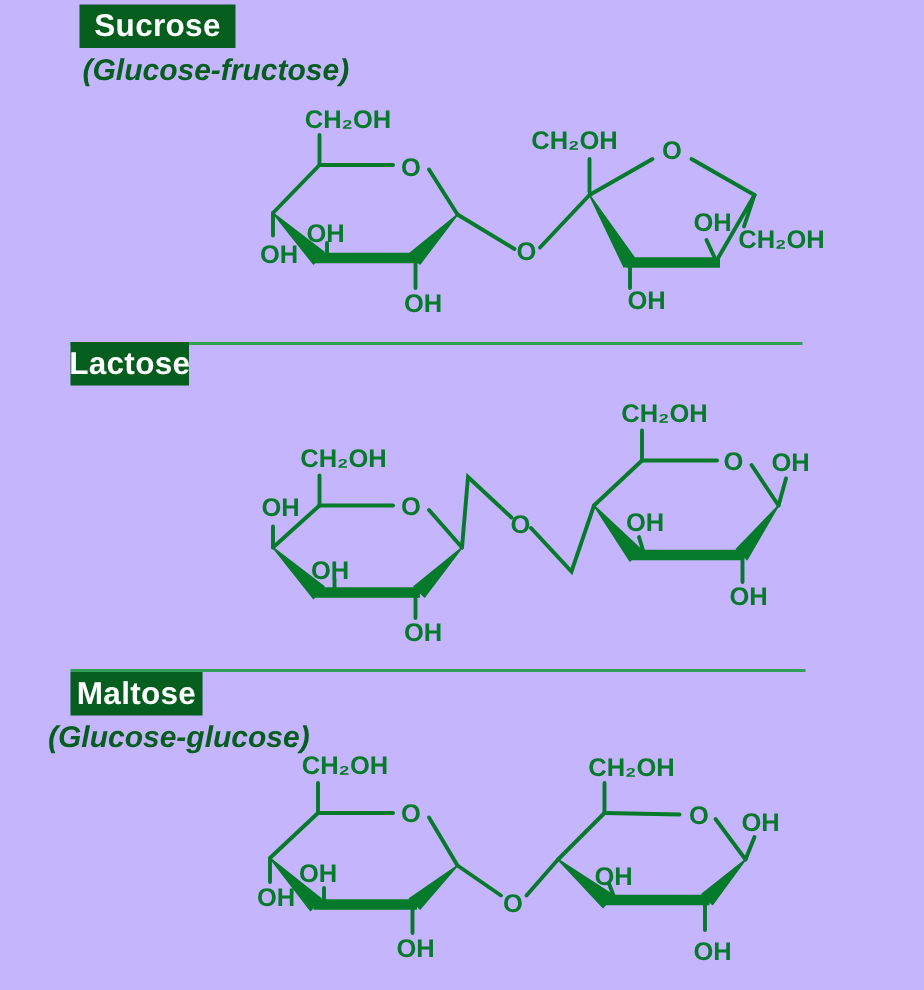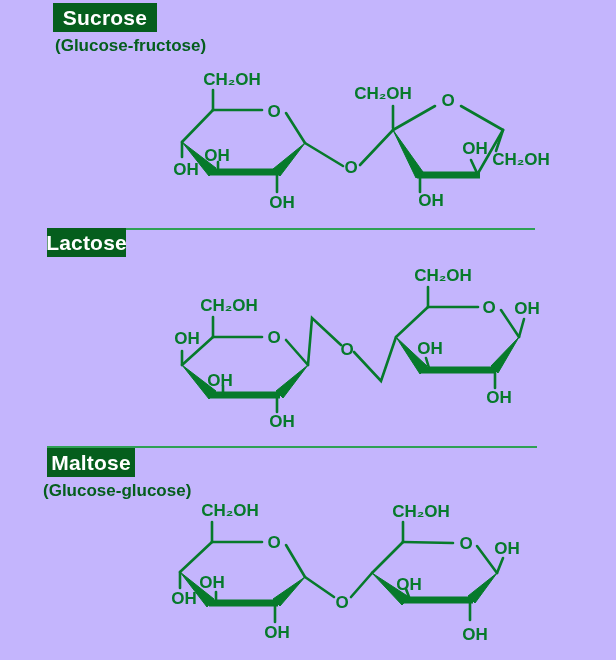--- a/index.html
+++ b/index.html
@@ -17,22 +17,23 @@
     font-weight:bold;
     font-size:21px;
     display:flex;align-items:center;justify-content:center;
     height:29px;
     letter-spacing:0.2px;
   }
   .subtitle{
     position:absolute;
     color:#055E1D;
     font-weight:bold;
-    font-size:17px;
+    font-size:20px;
     white-space:nowrap;
+    font-style:italic;
   }
   .divider{
     position:absolute;
     height:2px;
     background:#2FA055;
   }
   svg{position:absolute;left:0;top:0;}
   .bond{stroke:#067A2B;stroke-width:2.6;fill:none;stroke-linecap:round;}
   .bar{stroke:#067A2B;stroke-width:7;fill:none;stroke-linecap:butt;}
   .wedge{fill:#067A2B;stroke:#067A2B;stroke-width:1;stroke-linejoin:round;}
@@ -50,21 +51,21 @@
 <div id="canvas">
 
   <div class="header-box" style="left:53px;top:3px;width:104px;">Sucrose</div>
   <div class="subtitle" style="left:55px;top:36px;">(Glucose-fructose)</div>
 
   <div class="divider" style="left:47px;top:228px;width:488px;"></div>
   <div class="header-box" style="left:47px;top:228px;width:79px;">Lactose</div>
 
   <div class="divider" style="left:47px;top:446px;width:490px;"></div>
   <div class="header-box" style="left:47px;top:448px;width:88px;text-align:center;">Maltose</div>
-  <div class="subtitle" style="left:43px;top:481px;">(Glucose-glucose)</div>
+  <div class="subtitle" style="left:32px;top:481px;">(Glucose-glucose)</div>
 
   <svg width="616" height="660" viewBox="0 0 616 660">
 
     <g>
       <g>
         <path class="bond" d="M213,110 L262,110"></path>
         <path class="bond" d="M286,113 L305,143"></path>
         <path class="bond" d="M182,142 L213,110"></path>
         <path class="bar" d="M280,172 L209,172"></path>
         <polygon class="wedge" points="305,143 280,176 273,169"></polygon>

